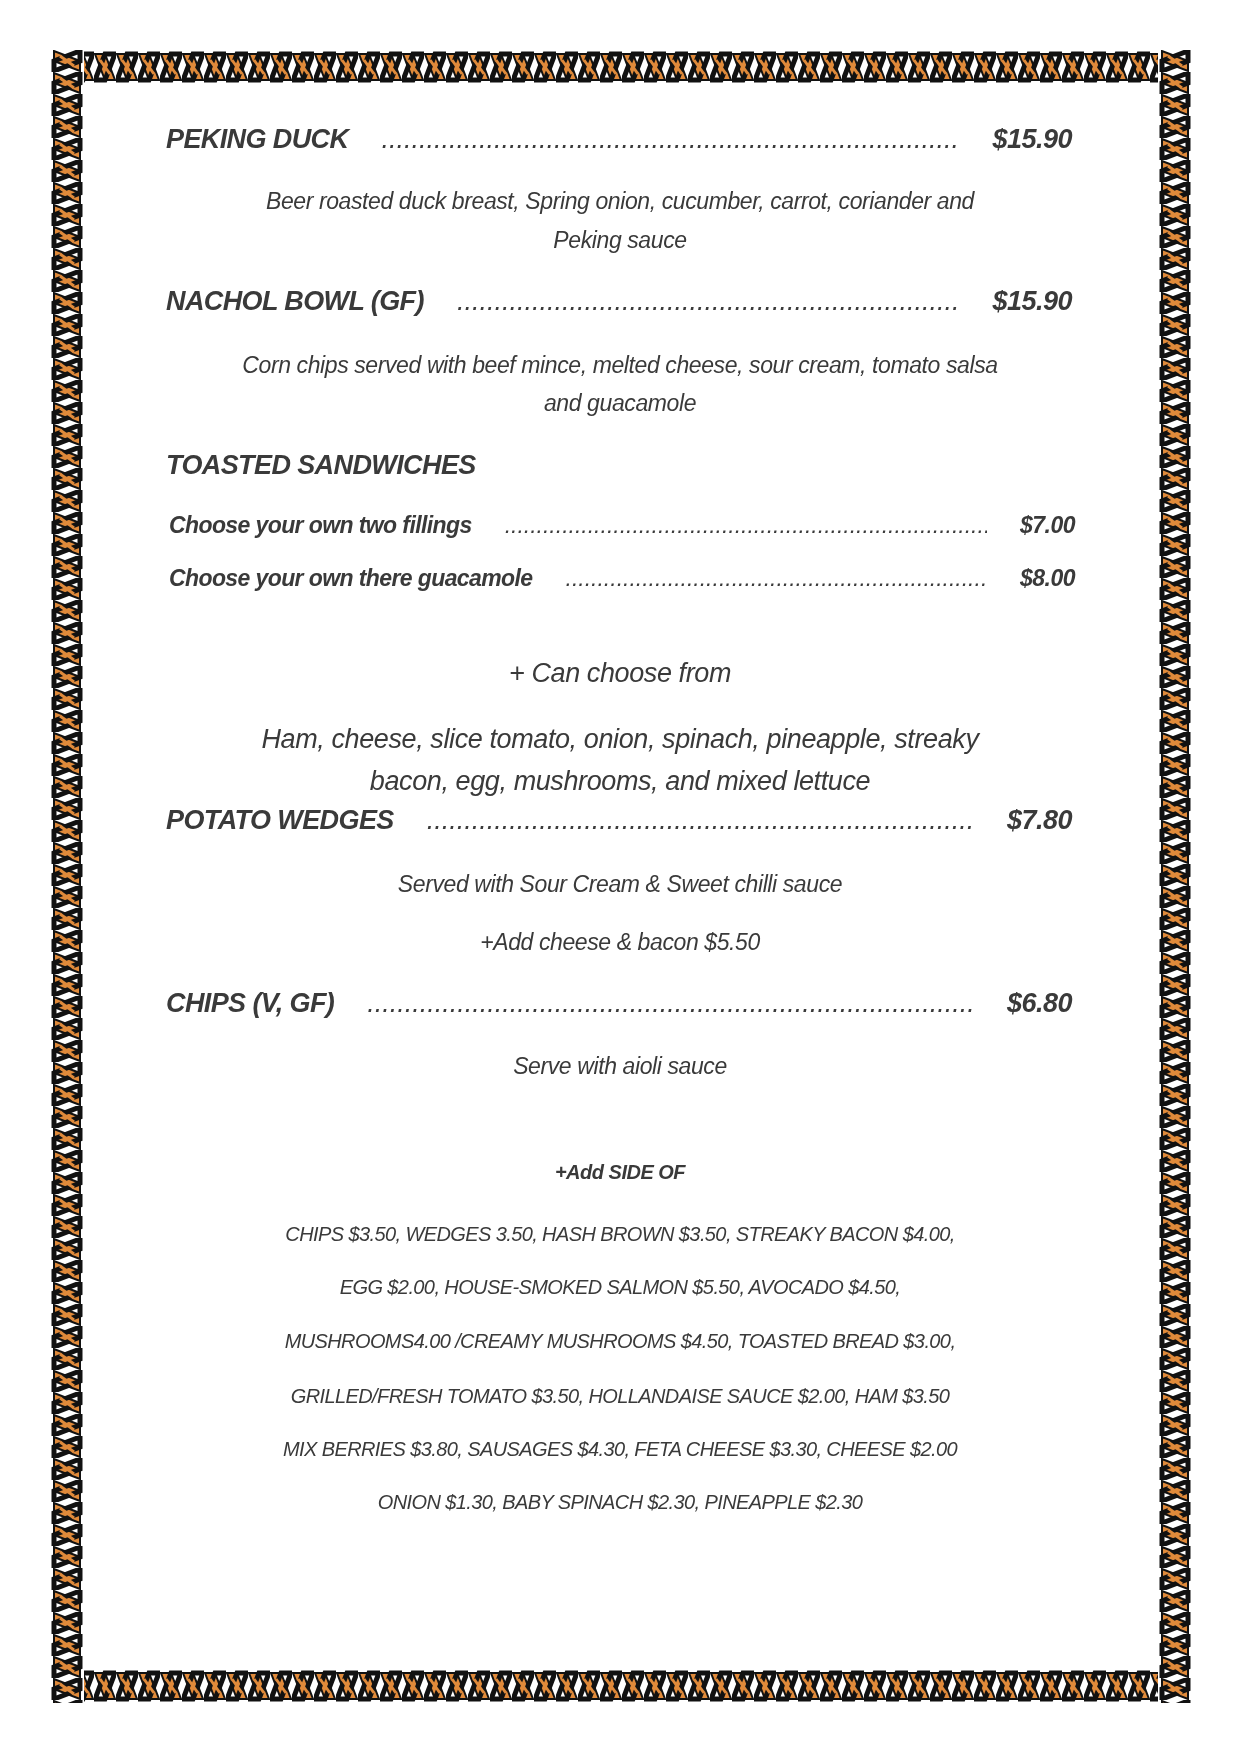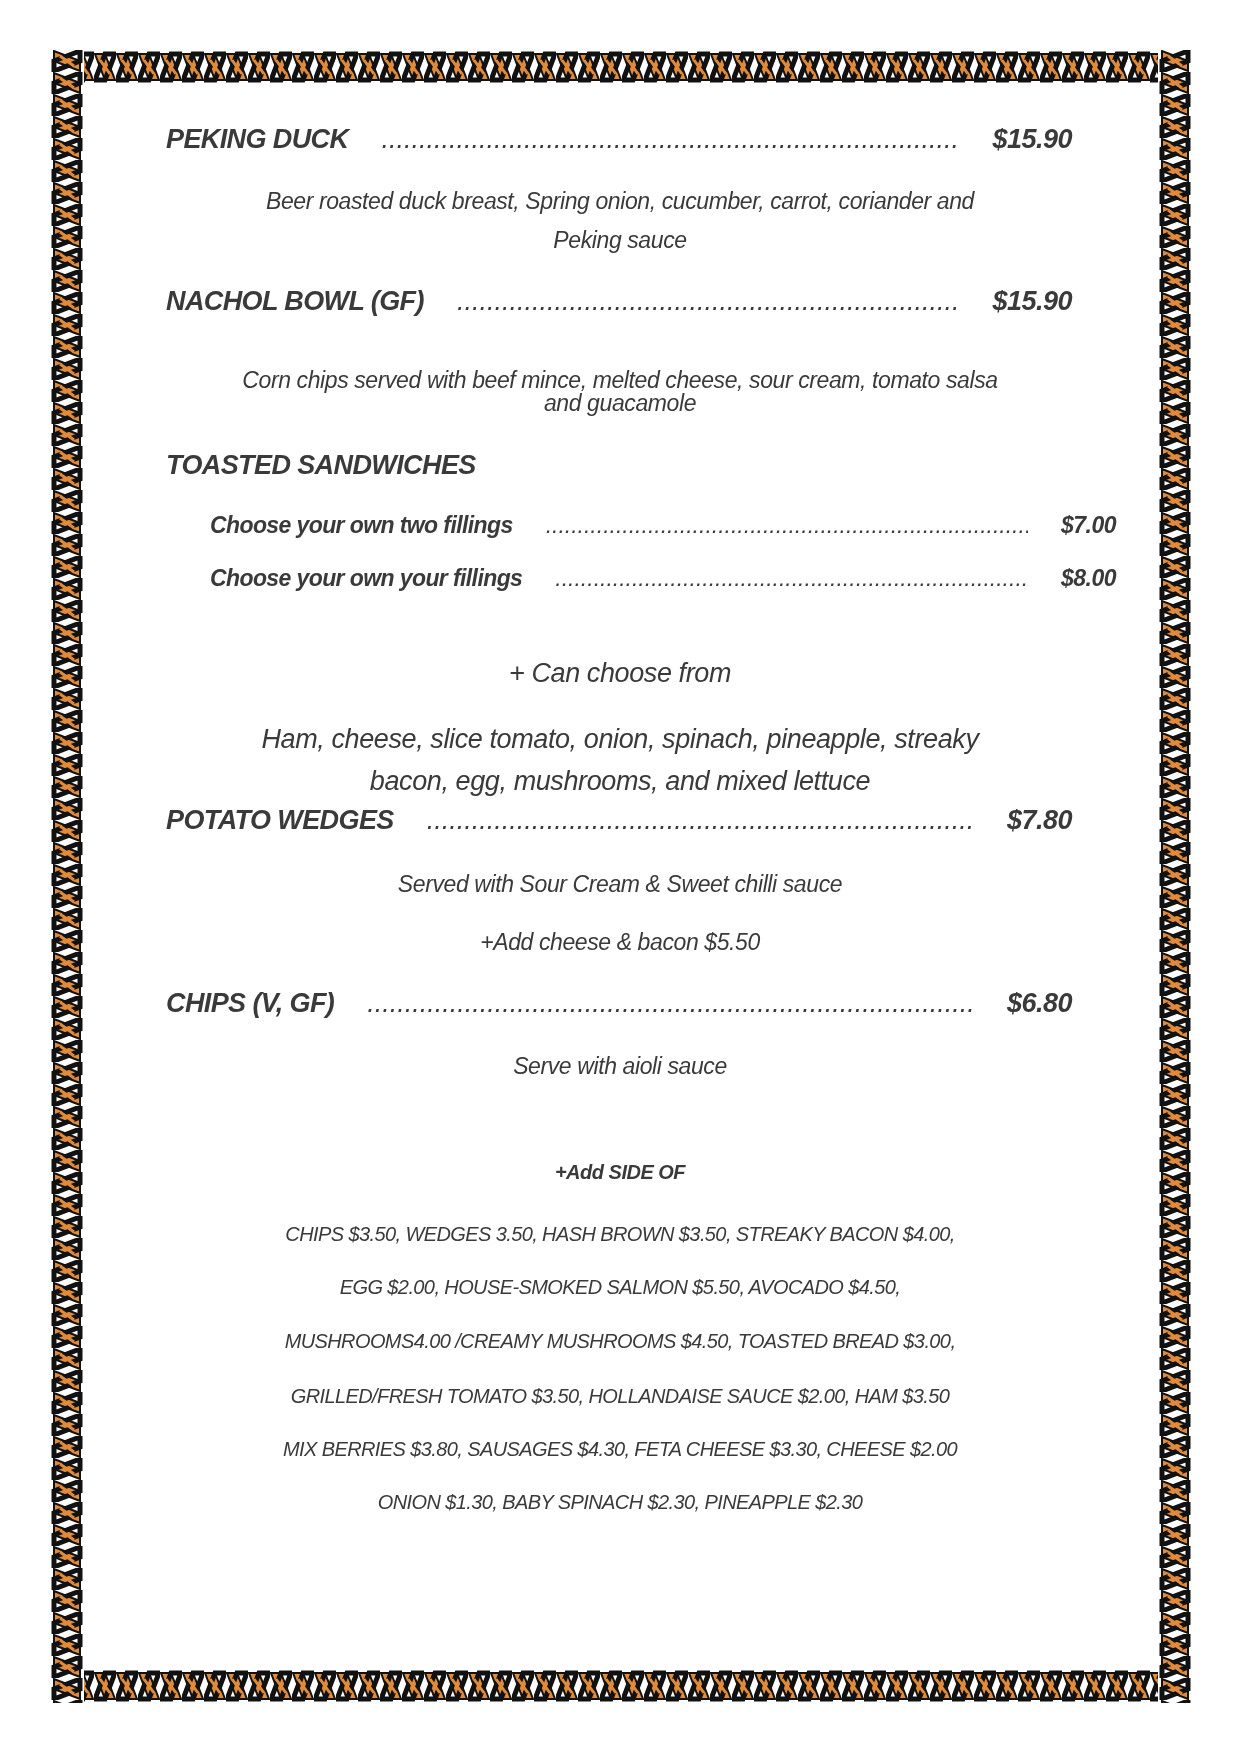--- a/index.html
+++ b/index.html
@@ -13,21 +13,21 @@
   .band-left { left: 0; top: 0; width: 34px; height: 1653px; }
   .band-right { right: 0; top: 0; width: 34px; height: 1653px; }
 
   .row { position: absolute; left: 166px; width: 906px; display: flex; align-items: baseline;
          font-style: italic; font-weight: bold; white-space: nowrap; gap: 33px; }
   .row .name { flex: 0 0 auto; letter-spacing: -0.6px; }
   .row .leader { flex: 1 1 auto; overflow: hidden; font-weight: normal; letter-spacing: 0; }
   .row .leader::before { content: "................................................................................................................................................................................................................................................................................"; }
   .row .price { flex: 0 0 auto; letter-spacing: -0.5px; }
   .title-row { font-size: 27px; }
-  .sub-row { font-size: 23px; left: 169px; margin-left: 41px; }
+  .sub-row { font-size: 23px; left: 169px; }
   .heading { position: absolute; left: 166px; font-size: 27px; font-style: italic; font-weight: bold;
              letter-spacing: -0.6px; white-space: nowrap; }
 
   .center { position: absolute; left: 150px; width: 940px; text-align: center; font-style: italic;
             white-space: nowrap; letter-spacing: -0.4px; }
   .desc { font-size: 23px; }
   .desc-lg { font-size: 27px; margin-top: 26px; }
   .side-heading { font-size: 20px; font-weight: bold; letter-spacing: -0.5px; }
   .side-line { font-size: 20px; letter-spacing: -0.6px; }
 </style>
@@ -79,31 +79,31 @@
   <span class="price">$15.90</span>
 </div>
 <div class="center desc" style="top:188px">Beer roasted duck breast, Spring onion, cucumber, carrot, coriander and</div>
 <div class="center desc" style="top:227px">Peking sauce</div>
 
 <div class="row title-row" style="top:286px">
   <span class="name">NACHOL BOWL (GF)</span>
   <span class="leader"></span>
   <span class="price">$15.90</span>
 </div>
-<div class="center desc" style="top:367px">Corn chips served with beef mince, melted cheese, sour cream, tomato salsa</div>
+<div class="center desc" style="top:352px">Corn chips served with beef mince, melted cheese, sour cream, tomato salsa</div>
 <div class="center desc" style="top:390px">and guacamole</div>
 
 <div class="heading" style="top:450px">TOASTED SANDWICHES</div>
 <div class="row sub-row" style="top:512px">
   <span class="name">Choose your own two fillings</span>
   <span class="leader"></span>
   <span class="price">$7.00</span>
 </div>
 <div class="row sub-row" style="top:565px">
-  <span class="name">Choose your own your fillings</span>
+  <span class="name">Choose your own there guacamole</span>
   <span class="leader"></span>
   <span class="price">$8.00</span>
 </div>
 <div class="center desc-lg" style="top:632px">+ Can choose from</div>
 <div class="center desc-lg" style="top:698px">Ham, cheese, slice tomato, onion, spinach, pineapple, streaky</div>
 <div class="center desc-lg" style="top:740px">bacon, egg, mushrooms, and mixed lettuce</div>
 
 <div class="row title-row" style="top:805px">
   <span class="name">POTATO WEDGES</span>
   <span class="leader"></span>

